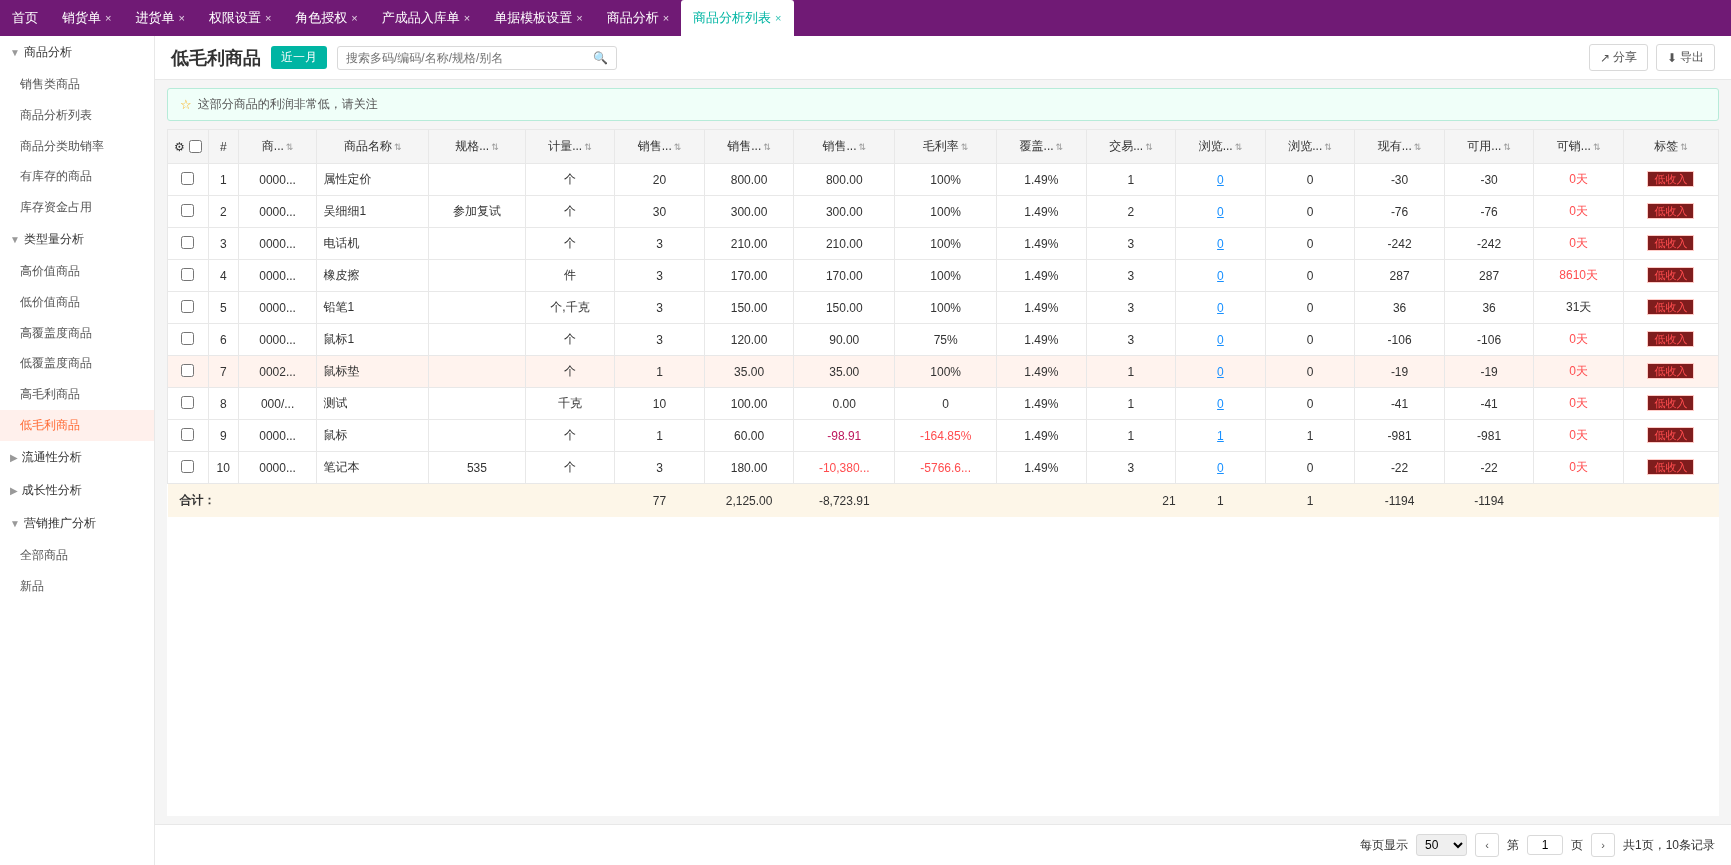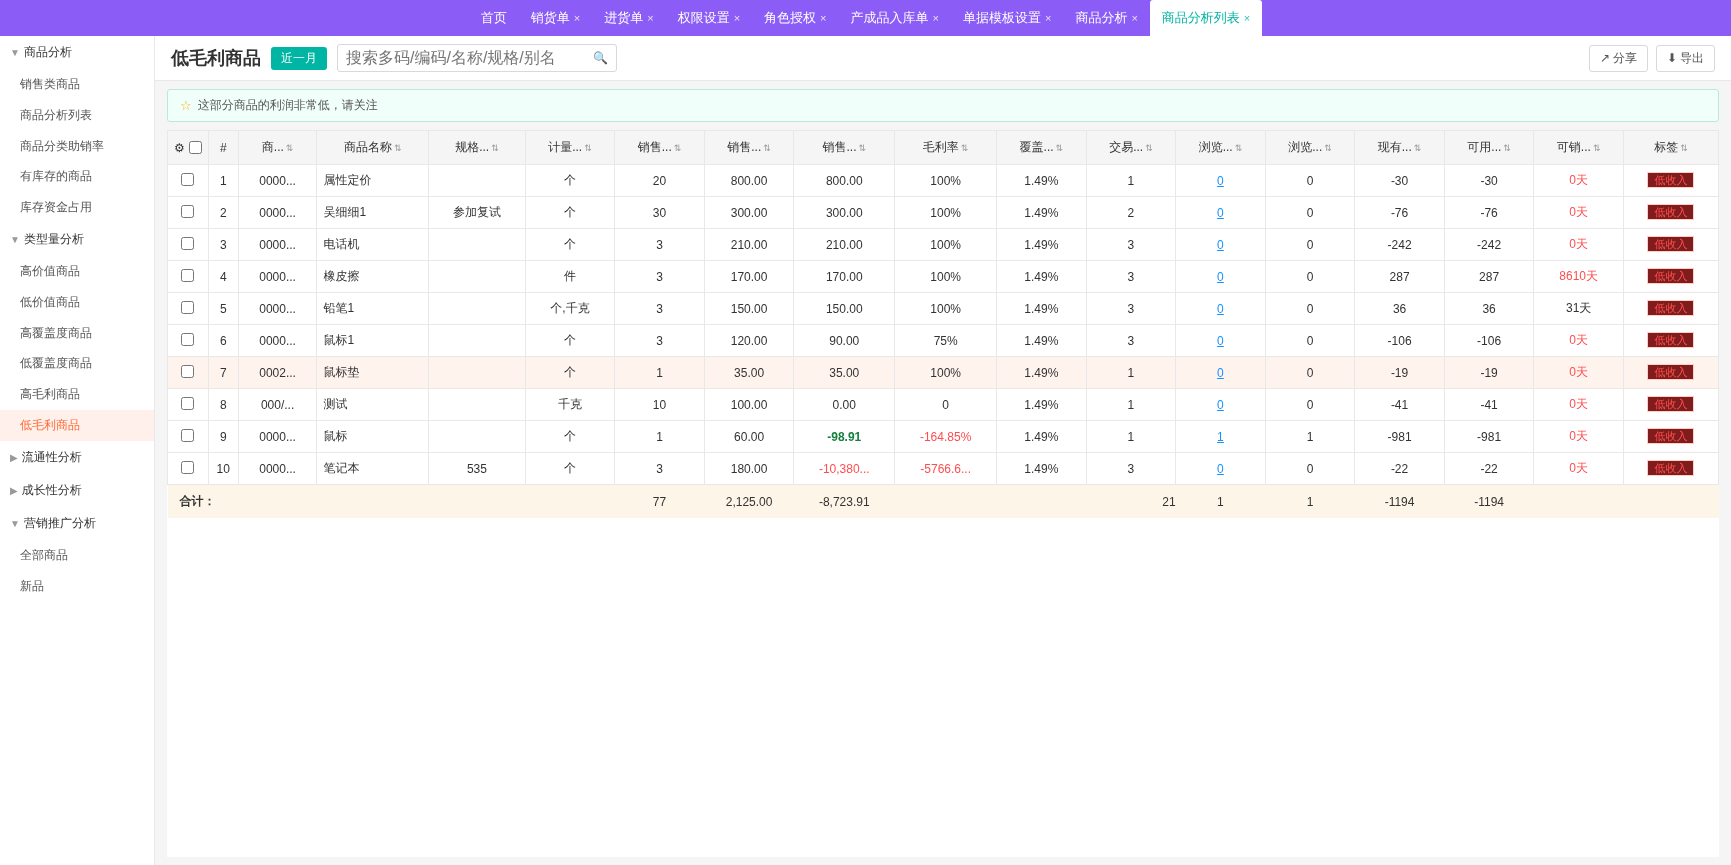--- a/index.html
+++ b/index.html
@@ -1,25 +1,24 @@
 <!DOCTYPE html>
 <html><head>
   <meta charset="utf-8">
   <style>
     * { box-sizing: border-box; margin: 0; padding: 0; }
     body { font-family: 'Microsoft YaHei', Arial, sans-serif; font-size: 12px; background: #f5f5f5; color: #333; }
 
     
     .top-nav {
-      background: #8b5cf6;
+      background: #701a75;
       display: flex;
       align-items: center;
       height: 36px;
-      padding: 0 8px;
-      justify-content: center;
+      padding: 0 0;
     }
     .top-nav .nav-item {
       color: #fff;
       padding: 0 12px;
       height: 36px;
       display: flex;
       align-items: center;
       cursor: pointer;
       font-size: 13px;
       white-space: nowrap;
@@ -100,21 +99,21 @@
       font-size: 12px;
       color: #999;
       display: flex;
       align-items: center;
       gap: 4px;
     }
     .search-box input {
       border: none;
       outline: none;
       width: 100%;
-      font-size: 16px;
+      font-size: 12px;
       color: #999;
     }
     .header-actions {
       margin-left: auto;
       display: flex;
       gap: 8px;
     }
     .header-btn {
       display: flex;
       align-items: center;
@@ -525,21 +524,21 @@
     </tr>
             <tr>
       <td><input type="checkbox" style=""></td>
       <td>9</td>
       <td>0000...</td>
       <td class="text-left">鼠标</td>
       <td></td>
       <td>个</td>
       <td>1</td>
       <td>60.00</td>
-      <td style="color:#15803d;font-weight:bold;">-98.91</td>
+      <td style="color:#be185d;">-98.91</td>
       <td style="color:#ff4d4f;">-164.85%</td>
       <td>1.49%</td>
       <td>1</td>
       <td><span class="link-cell">1</span></td>
       <td>1</td>
       <td>-981</td>
       <td>-981</td>
       <td style="color:#ff4d4f;">0天</td>
       <td><span class="tag-box-red">低收入</span></td>
     </tr>
@@ -577,14 +576,28 @@
             <td style="background:#fdf6e8; text-align:center;">1</td>
             <td style="background:#fdf6e8; text-align:center;">-1194</td>
             <td style="background:#fdf6e8; text-align:center;">-1194</td>
             <td style="background:#fdf6e8;"></td>
             <td style="background:#fdf6e8;"></td>
           </tr>
         </tfoot>
       </table>
     </div>
 
+    <div class="pagination-bar">
+      <span>每页显示</span>
+      <select>
+        <option>50</option>
+        <option>100</option>
+        <option>200</option>
+      </select>
+      <button class="page-btn">‹</button>
+      <span>第</span>
+      <input class="page-input" type="text" value="1" style="">
+      <span>页</span>
+      <button class="page-btn">›</button>
+      <span>共1页，10条记录</span>
+    </div>
   </div>
 </div>
 
 </body></html>

